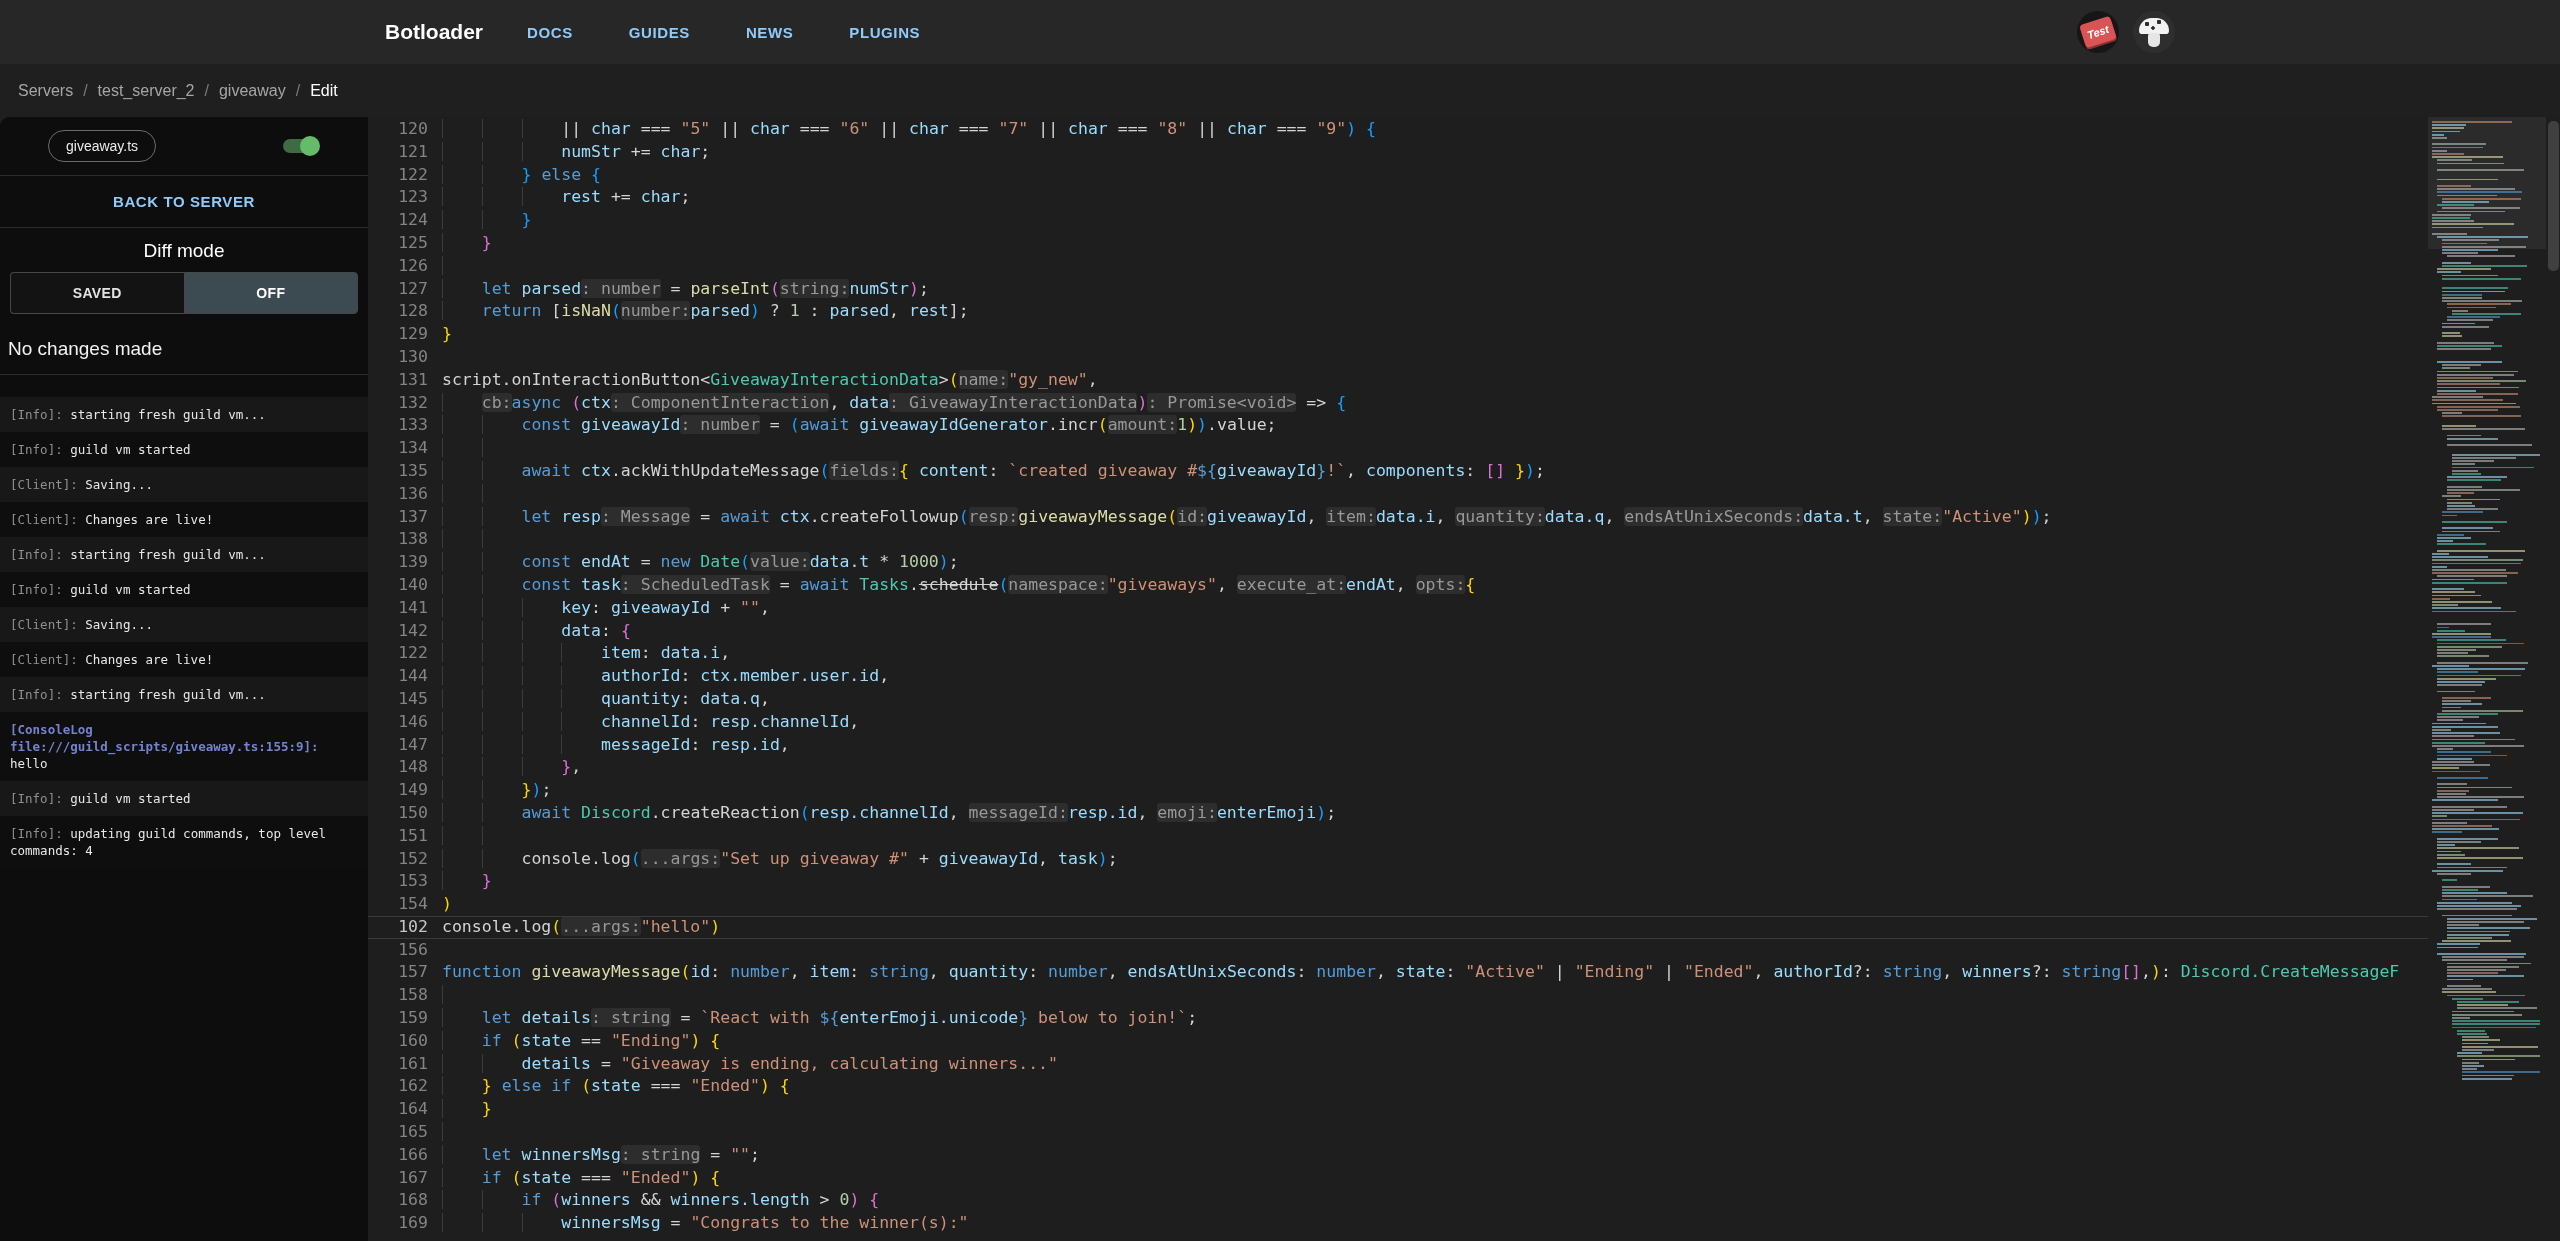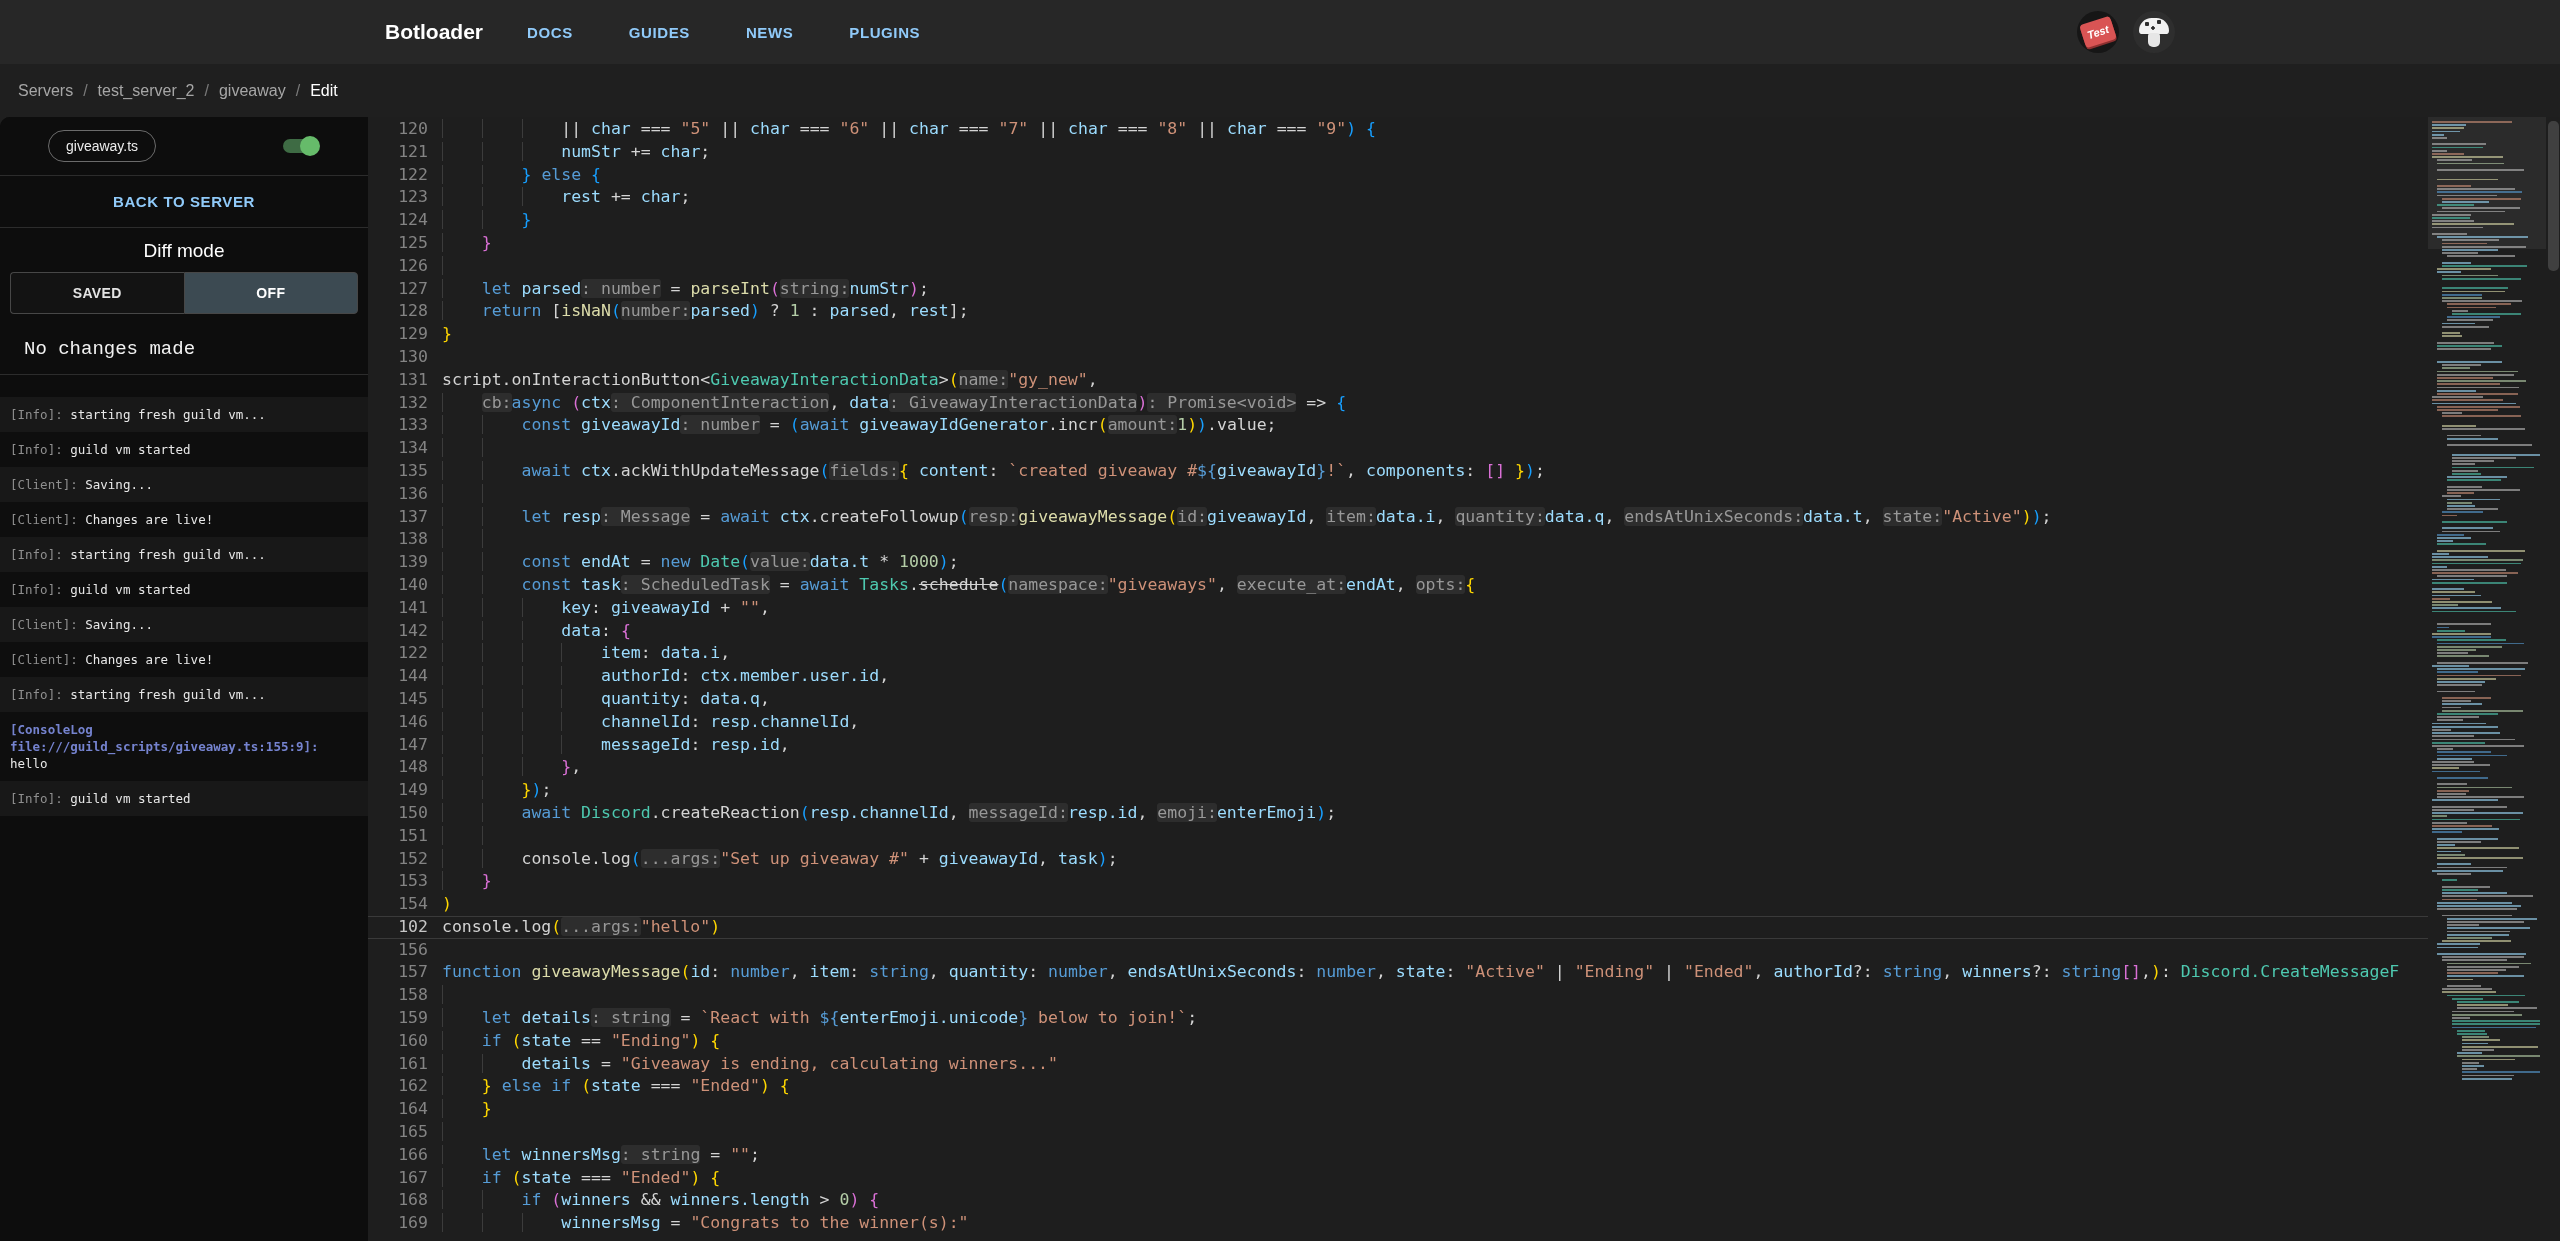--- a/index.html
+++ b/index.html
@@ -46,21 +46,21 @@
   .divider { height:1px; background:#2c2c2c; }
   .back-btn { display:block; text-align:center; color:#90caf9; font-size:15px; font-weight:600;
      letter-spacing:0.6px; padding:17px 0; cursor:pointer; }
   .diff-label { text-align:center; color:#fff; font-size:19px; padding:12px 0 10px; }
   .btn-group { display:flex; margin:0 10px 14px; }
   .btn-group .gbtn { flex:1; text-align:center; font-size:14px; font-weight:600; letter-spacing:0.4px;
      padding:12px 0; border:1px solid #474747; color:#e3e3e3; cursor:pointer; }
   .gbtn.left { border-radius:4px 0 0 4px; background:#131313; border-right:none; }
   .gbtn.right { border-radius:0 4px 4px 0; }
   .gbtn.selected { background:#3c4a52; color:#fff; }
-  .status-text { color:#f2f2f2; font-size:19px; padding:10px 24px 14px;font-family:Liberation Mono, monospace; }
+  .status-text { color:#f2f2f2; font-size:19px; padding:10px 8px 14px; }
   .log-list { margin-top:22px; font-family:"DejaVu Sans Mono", monospace; font-size:12.5px; line-height:17px; }
   .log-row { padding:9px 10px; color:#e8e8e8; word-wrap:break-word; }
   .log-row:nth-child(odd) { background:#181818; }
   .log-row:nth-child(even) { background:#0e0e0e; }
   .log-prefix { color:#8f8f8f; }
   .log-prefix.console { color:#7583cf;font-weight:bold; }
 
   
   .editor { position:absolute; left:368px; top:0; width:2192px; height:100%; background:#1e1e1e;
      font-family:"DejaVu Sans Mono", monospace; font-size:16.5px; }
@@ -152,20 +152,21 @@
           <div class="log-row"><span class="log-prefix">[Info]: </span><span>guild vm started</span></div>
           <div class="log-row"><span class="log-prefix">[Client]: </span><span>Saving...</span></div>
           <div class="log-row"><span class="log-prefix">[Client]: </span><span>Changes are live!</span></div>
           <div class="log-row"><span class="log-prefix">[Info]: </span><span>starting fresh guild vm...</span></div>
           <div class="log-row"><span class="log-prefix">[Info]: </span><span>guild vm started</span></div>
           <div class="log-row"><span class="log-prefix">[Client]: </span><span>Saving...</span></div>
           <div class="log-row"><span class="log-prefix">[Client]: </span><span>Changes are live!</span></div>
           <div class="log-row"><span class="log-prefix">[Info]: </span><span>starting fresh guild vm...</span></div>
           <div class="log-row"><span class="log-prefix console">[ConsoleLog file:///guild_scripts/giveaway.ts:155:9]: </span><span>hello</span></div>
           <div class="log-row"><span class="log-prefix">[Info]: </span><span>guild vm started</span></div>
+          <div class="log-row"><span class="log-prefix">[Info]: </span><span>updating guild commands, top level commands: 4</span></div>
         </div>
   </div>
 
   <div class="editor">
     <div class="code-scroll">
           <div class="code-row"><span class="gutter">120</span><span class="code-text"><span class="tok-ig">    </span><span class="tok-ig">    </span><span class="tok-ig">    </span><span class="tok-pl">|| </span><span class="tok-var">char</span><span class="tok-pl"> === </span><span class="tok-str">"5"</span><span class="tok-pl"> || </span><span class="tok-var">char</span><span class="tok-pl"> === </span><span class="tok-str">"6"</span><span class="tok-pl"> || </span><span class="tok-var">char</span><span class="tok-pl"> === </span><span class="tok-str">"7"</span><span class="tok-pl"> || </span><span class="tok-var">char</span><span class="tok-pl"> === </span><span class="tok-str">"8"</span><span class="tok-pl"> || </span><span class="tok-var">char</span><span class="tok-pl"> === </span><span class="tok-str">"9"</span><span class="tok-b3">)</span><span class="tok-pl"> </span><span class="tok-b3">{</span></span></div>
           <div class="code-row"><span class="gutter">121</span><span class="code-text"><span class="tok-ig">    </span><span class="tok-ig">    </span><span class="tok-ig">    </span><span class="tok-var">numStr</span><span class="tok-pl"> += </span><span class="tok-var">char</span><span class="tok-pl">;</span></span></div>
           <div class="code-row"><span class="gutter">122</span><span class="code-text"><span class="tok-ig">    </span><span class="tok-ig">    </span><span class="tok-b3">}</span><span class="tok-pl"> </span><span class="tok-kw">else</span><span class="tok-pl"> </span><span class="tok-b3">{</span></span></div>
           <div class="code-row"><span class="gutter">123</span><span class="code-text"><span class="tok-ig">    </span><span class="tok-ig">    </span><span class="tok-ig">    </span><span class="tok-var">rest</span><span class="tok-pl"> += </span><span class="tok-var">char</span><span class="tok-pl">;</span></span></div>
           <div class="code-row"><span class="gutter">124</span><span class="code-text"><span class="tok-ig">    </span><span class="tok-ig">    </span><span class="tok-b3">}</span></span></div>

